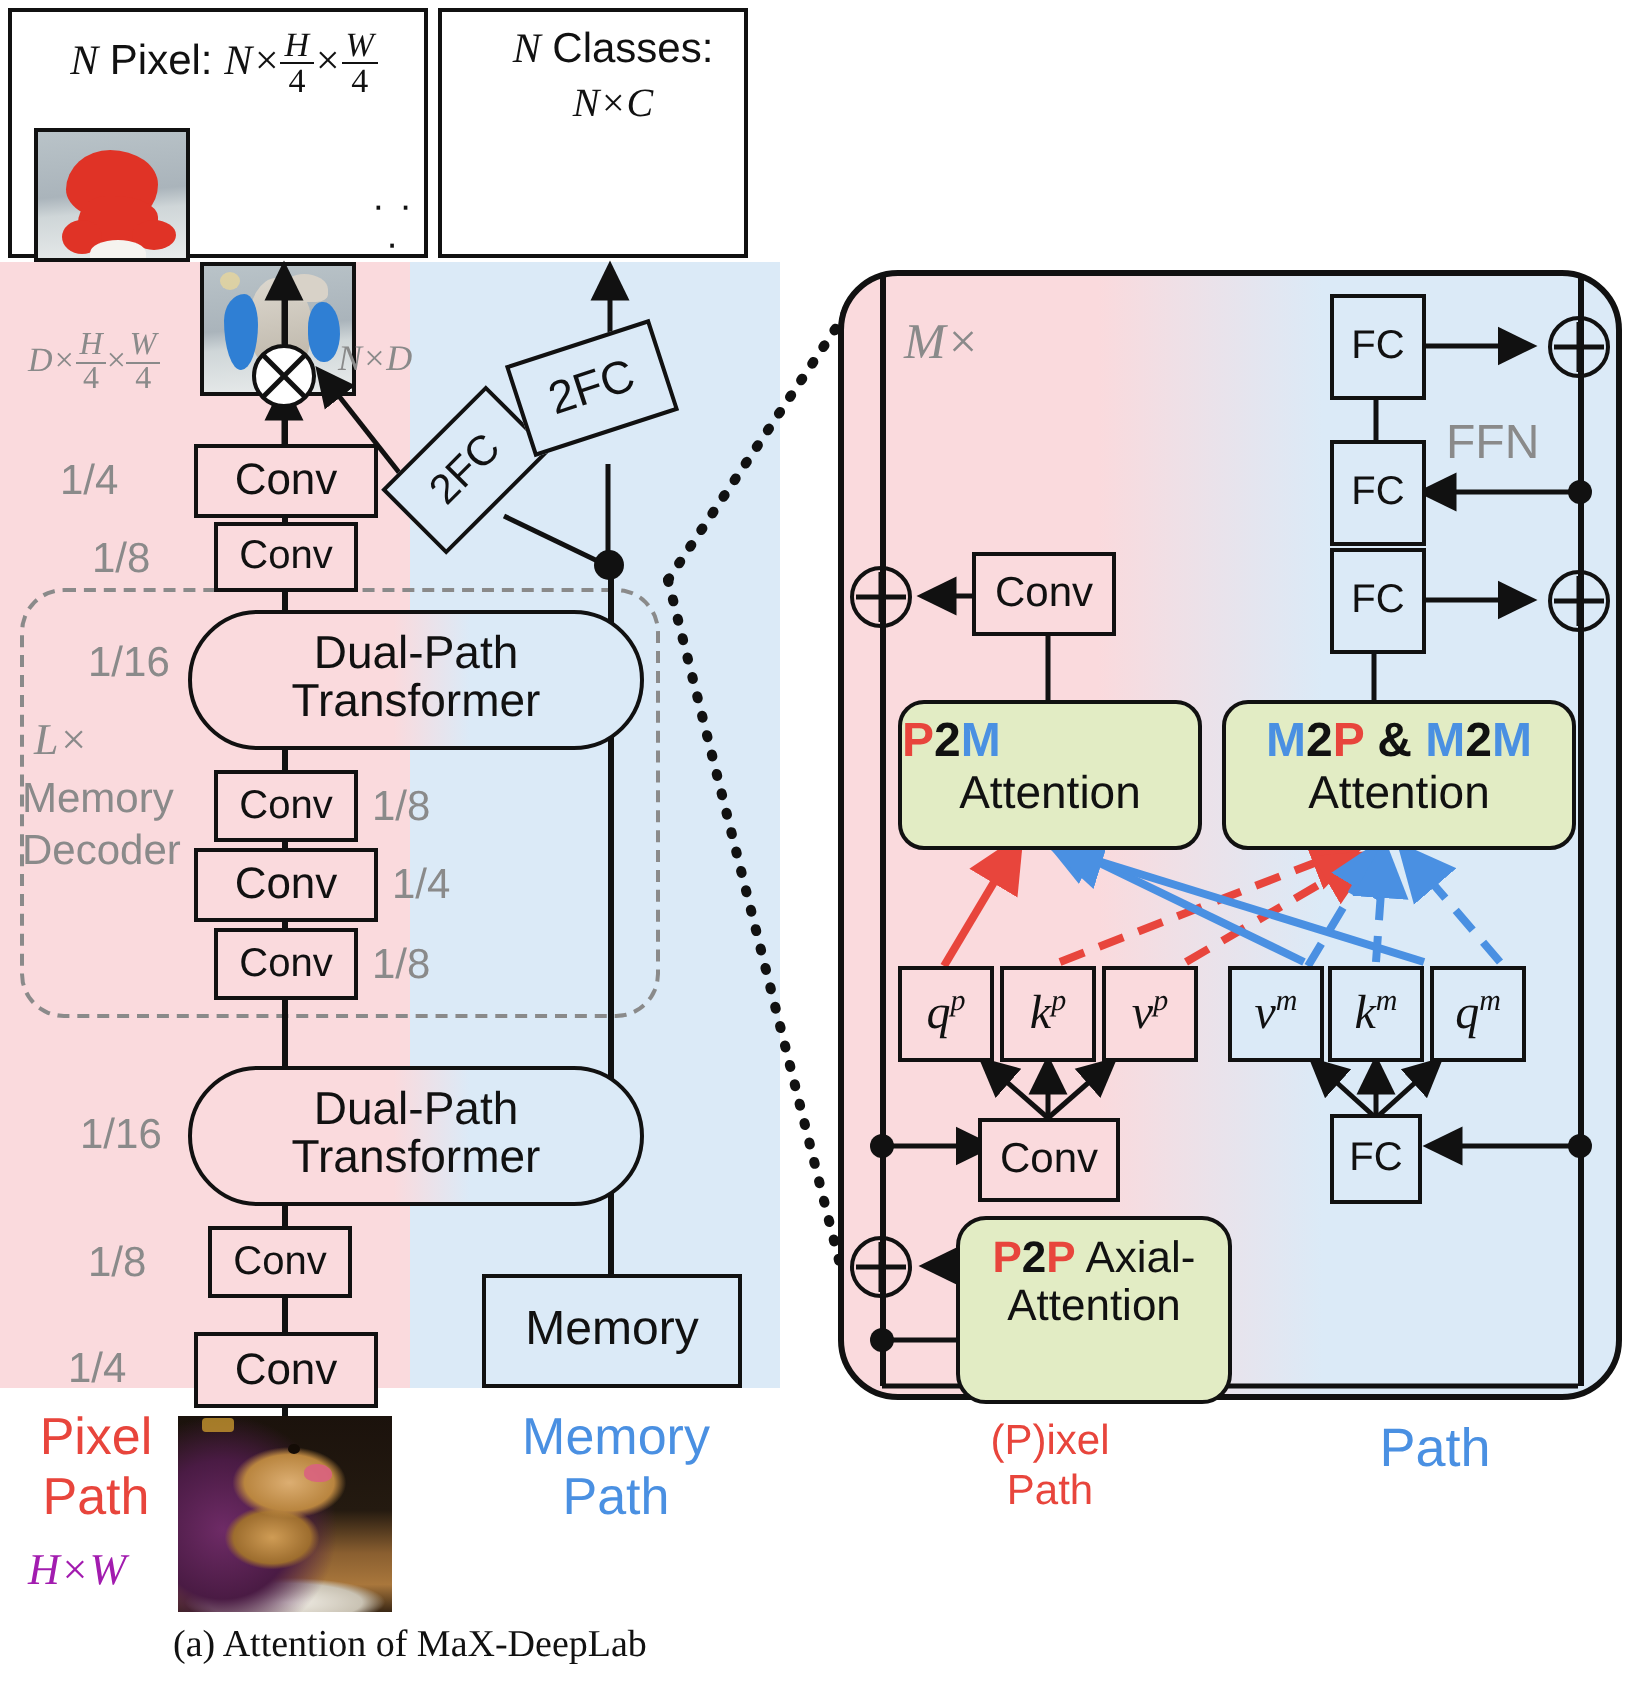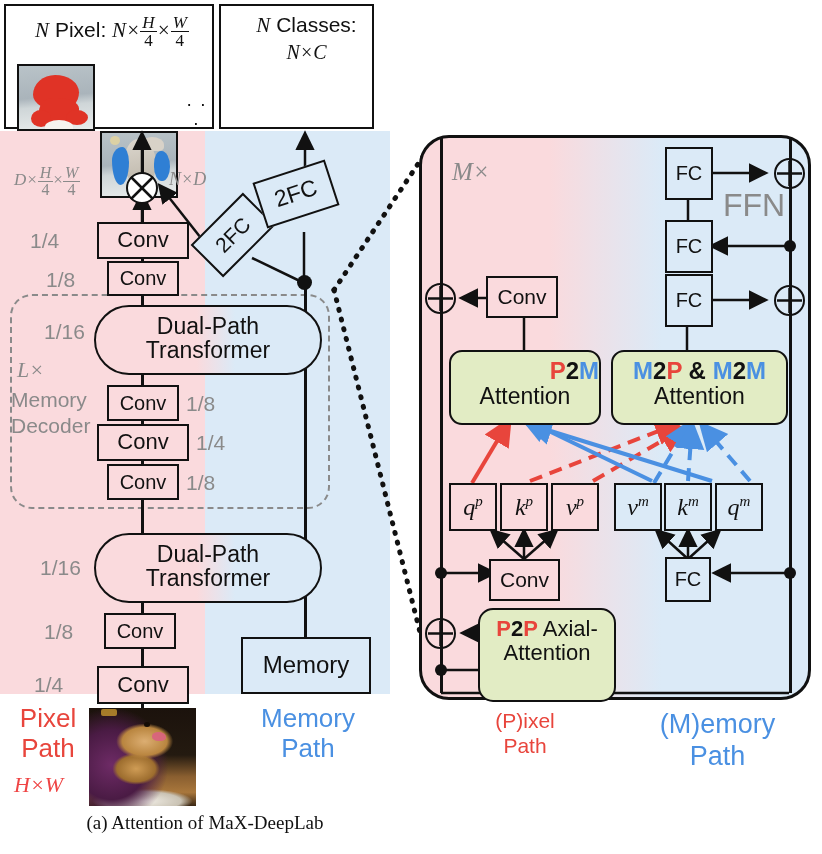--- a/index.html
+++ b/index.html
@@ -230,21 +230,21 @@
   <div class="abs" style="left:89px;top:708px;width:107px;height:98px;overflow:hidden;">
     <div class="abs" style="left:12px;top:1px;width:16px;height:7px;background:#c7962e;border-radius:2px;opacity:.8;"></div>
     <div class="abs" style="left:55px;top:14px;width:6px;height:5px;background:#140c06;border-radius:50%;"></div>
     <div class="abs" style="left:63px;top:24px;width:14px;height:9px;background:#d9627f;border-radius:50% 60% 40% 50%;opacity:.9;"></div>
   </div>
 
   <div class="abs red" style="left:8px;top:704px;width:80px;text-align:center;font-size:26px;line-height:1.15;">
     <div>Pixel</div>
     <div>Path</div>
   </div>
-  <div class="abs serif ital" style="left:14px;top:772px;font-size:22px;color:#ef4444;">H×W</div>
+  <div class="abs serif ital" style="left:14px;top:772px;font-size:22px;color:#a21caf;">H×W</div>
   <div class="abs bluetxt" style="left:228px;top:704px;width:160px;text-align:center;font-size:26px;line-height:1.15;">
     <div>Memory</div>
     <div>Path</div>
   </div>
 
   <div class="abs" style="left:419px;top:135px;width:392px;height:565px;border:3px solid #111;border-radius:30px;
               background:linear-gradient(90deg,#fadadd 0%,#fadadd 33%,#dbeaf7 62%,#dbeaf7 100%);
               overflow:hidden;"></div>
 
   <div class="abs gray serif ital" style="left:452px;top:158px;font-size:25px;">M×</div>
@@ -314,32 +314,32 @@
   <div class="abs dot" style="left:435px;top:567px;width:12px;height:12px;"></div>
   <div class="abs dot" style="left:784px;top:567px;width:12px;height:12px;"></div>
   <div class="abs dot" style="left:435px;top:664px;width:12px;height:12px;"></div>
 
   <div class="abs node blue" style="left:665px;top:147px;width:48px;height:53px;font-size:20px;">
     <span>FC</span>
   </div>
   <div class="abs node blue" style="left:665px;top:220px;width:48px;height:53px;font-size:20px;">
     <span>FC</span>
   </div>
-  <div class="abs gray" style="left:723px;top:187px;font-size:32px;">FFN</div>
+  <div class="abs gray" style="left:723px;top:208px;font-size:24px;">FFN</div>
 
   <div class="abs node blue" style="left:665px;top:274px;width:48px;height:53px;font-size:20px;">
     <span>FC</span>
   </div>
 
   <div class="abs node pink" style="left:486px;top:276px;width:72px;height:42px;font-size:21px;">
     <span>Conv</span>
   </div>
 
   <div class="abs node green rnd" style="left:449px;top:350px;width:152px;height:75px;border-radius:13px;display:block;">
-    <div style="text-align:right;font-size:24px;font-weight:bold;margin-top:7px;">
+    <div style="text-align:left;font-size:24px;font-weight:bold;margin-top:7px;">
       <span class="red">P</span><span>2</span><span class="bluetxt">M</span>
     </div>
     <div style="text-align:center;font-size:23px;margin-top:2px;">Attention</div>
   </div>
 
   <div class="abs node green rnd" style="left:611px;top:350px;width:177px;height:75px;border-radius:13px;display:block;">
     <div style="text-align:center;font-size:24px;font-weight:bold;margin-top:7px;">
       <span class="bluetxt">M</span><span>2</span><span class="red">P</span><span> &amp; </span><span class="bluetxt">M</span><span>2</span><span class="bluetxt">M</span>
     </div>
     <div style="text-align:center;font-size:23px;margin-top:2px;">Attention</div>
@@ -391,21 +391,18 @@
     <div style="text-align:center;font-size:22px;margin-top:2px;">Attention</div>
   </div>
 
   <div class="abs red" style="left:440px;top:709px;width:170px;text-align:center;font-size:21px;line-height:1.18;">
     <div>
       <span>(</span><span>P</span><span>)ixel</span>
     </div>
     <div>Path</div>
   </div>
   <div class="abs bluetxt" style="left:620px;top:709px;width:195px;text-align:center;font-size:27px;line-height:1.18;">
-    <div>
-      <span>(</span><span>M</span><span>)emory</span>
-    </div>
     <div>Path</div>
   </div>
 
   <div class="abs cap" style="left:0;top:812px;width:410px;text-align:center;">(a)  Attention of MaX-DeepLab</div>
 
 </div>
 
 </body></html>

